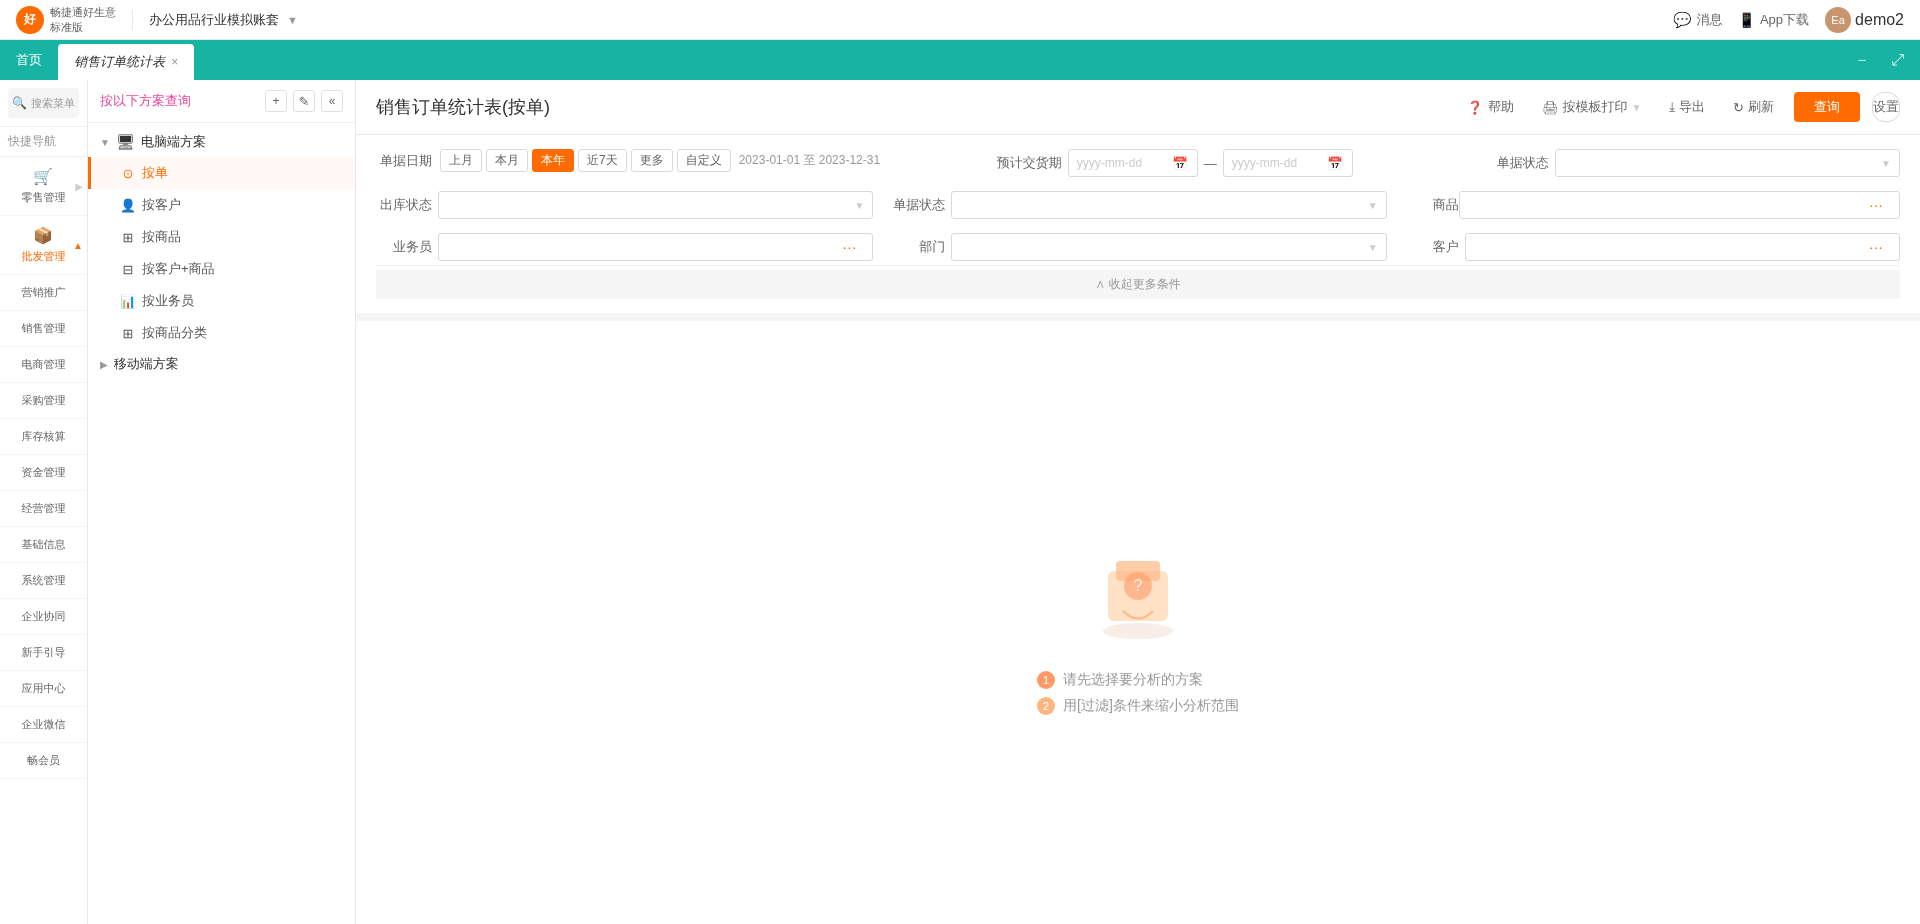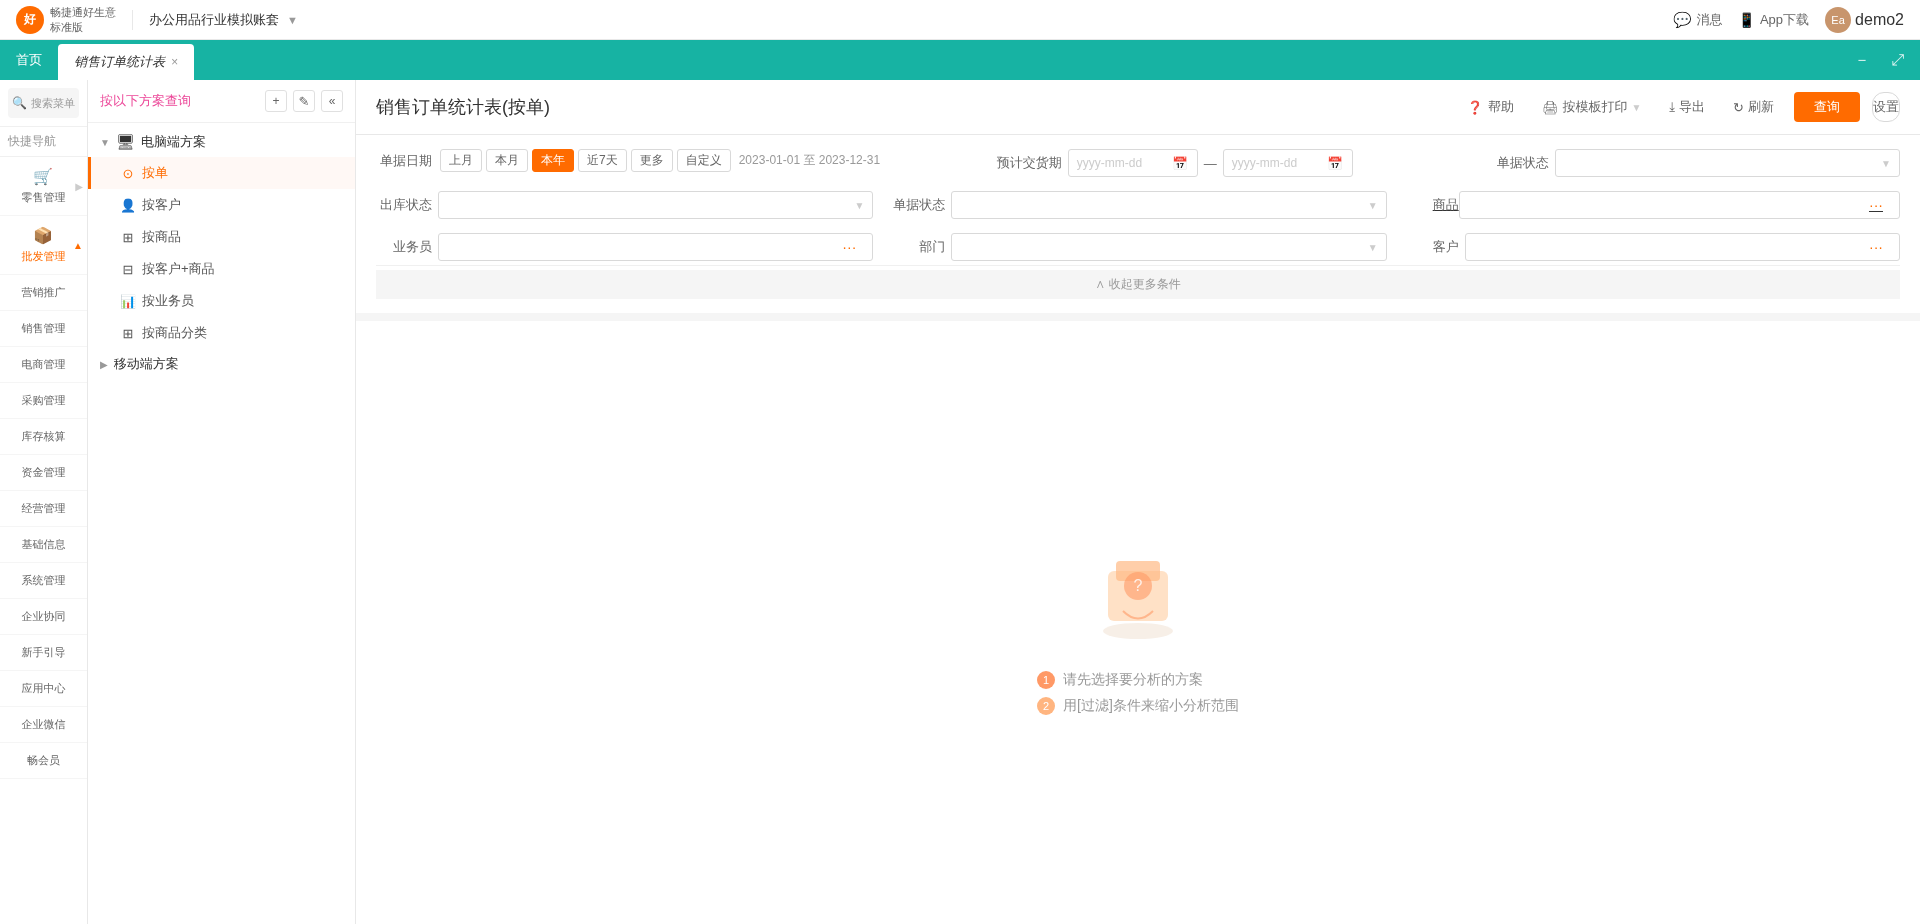--- a/index.html
+++ b/index.html
@@ -338,21 +338,21 @@
               <span class="icon-arrow-down">▼</span>
             </div>
           </div>
           <div style="display:flex;align-items:center;flex:1;gap:6px;padding-left:16px;">
             <span style="font-size:13px;color:#666;white-space:nowrap;min-width:56px;text-align:right;">单据状态</span>
             <div class="select-dropdown">
               <span style="color:#ccc;"></span>
               <span class="icon-arrow-down">▼</span>
             </div>
           </div>
-          <div style="display:flex;align-items:center;flex:1;padding-left:16px;text-decoration:underline;">
+          <div style="display:flex;align-items:center;flex:1;padding-left:16px;">
             <span style="font-size:13px;color:#666;white-space:nowrap;min-width:56px;text-align:right;">商品</span>
             <div style="flex:1;height:28px;border:1px solid #d9d9d9;border-radius:3px;background:#fff;display:flex;align-items:center;justify-content:flex-end;padding:0 8px;cursor:pointer;">
               <span class="ellipsis-btn" style="color:#ff6b00;font-size:14px;">···</span>
             </div>
           </div>
         </div>
 
         <div style="display:flex;align-items:center;gap:0;">
           <div style="display:flex;align-items:center;flex:1;gap:6px;">
             <span style="font-size:13px;color:#666;white-space:nowrap;min-width:56px;text-align:right;">业务员</span>

